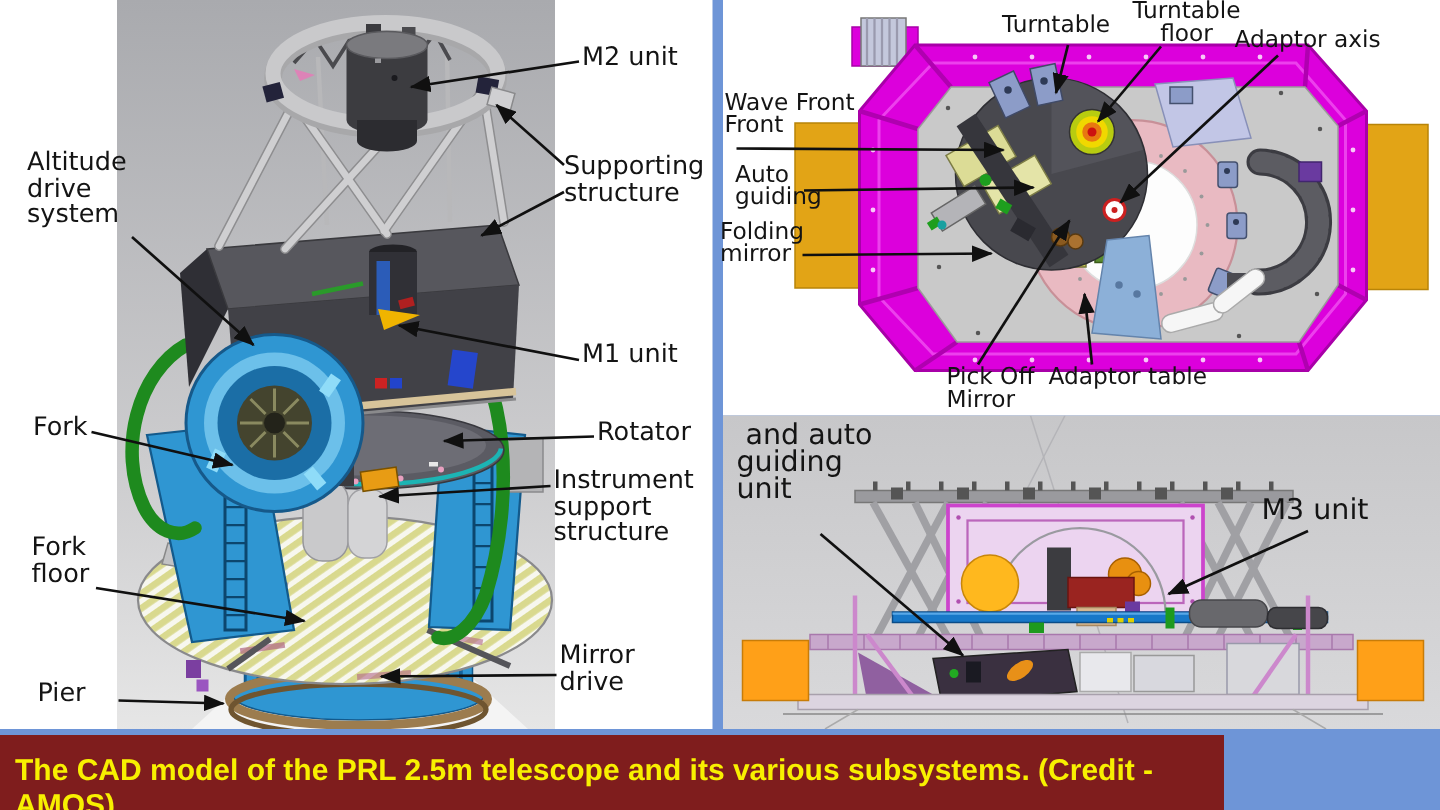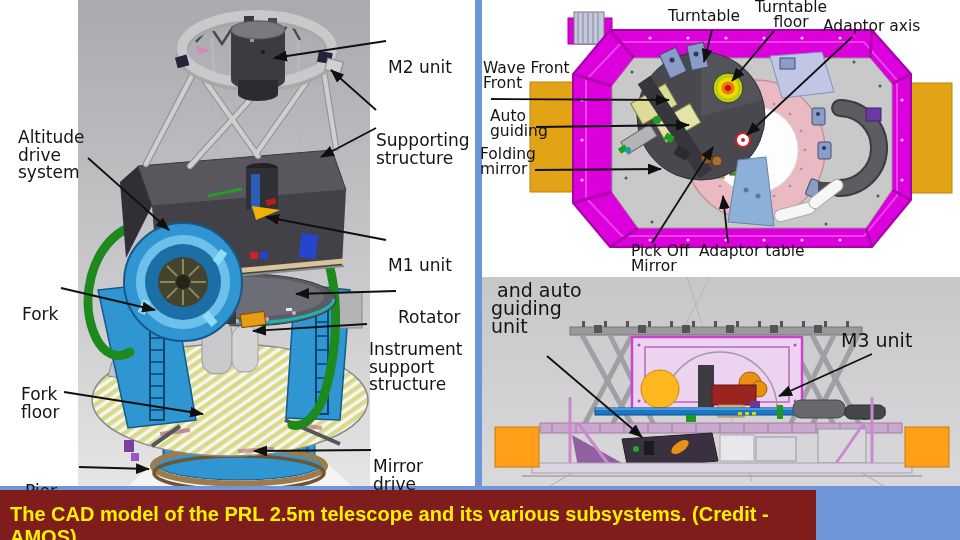--- a/index.html
+++ b/index.html
@@ -7,21 +7,21 @@
         font-family:"DejaVu Sans",sans-serif;}
   .panel{position:absolute;overflow:hidden;}
   .panel-left{left:0;top:0;width:475px;height:486px;background:#ffffff;}
   .panel-topright{left:482px;top:0;width:478px;height:277px;background:#ffffff;}
   .panel-bottomright{left:482px;top:277px;width:478px;height:209px;
         background:linear-gradient(#c7c7c9,#d9d9db);}
   svg{display:block;}
   .arrows{position:absolute;left:0;top:0;pointer-events:none;}
   .lbl{position:absolute;color:#141414;}
   .lbl div{white-space:pre;}
-  .sz-l{font-size:17px;line-height:17.5px;margin-top:29px;}
+  .sz-l{font-size:17px;line-height:17.5px;}
   .sz-r{font-size:15.5px;line-height:15px;}
   .sz-b{font-size:19px;line-height:18px;}
   .center{text-align:center;}
   .caption-bar{position:absolute;left:0;top:490px;width:816px;height:54px;background:#7f1d1d;}
   .caption-bar span{display:block;padding:13px 0 0 10px;
         font-family:"Liberation Sans",sans-serif;font-weight:bold;
         font-size:20px;color:#f8f000;}
 </style>
 </head>
 <body>

